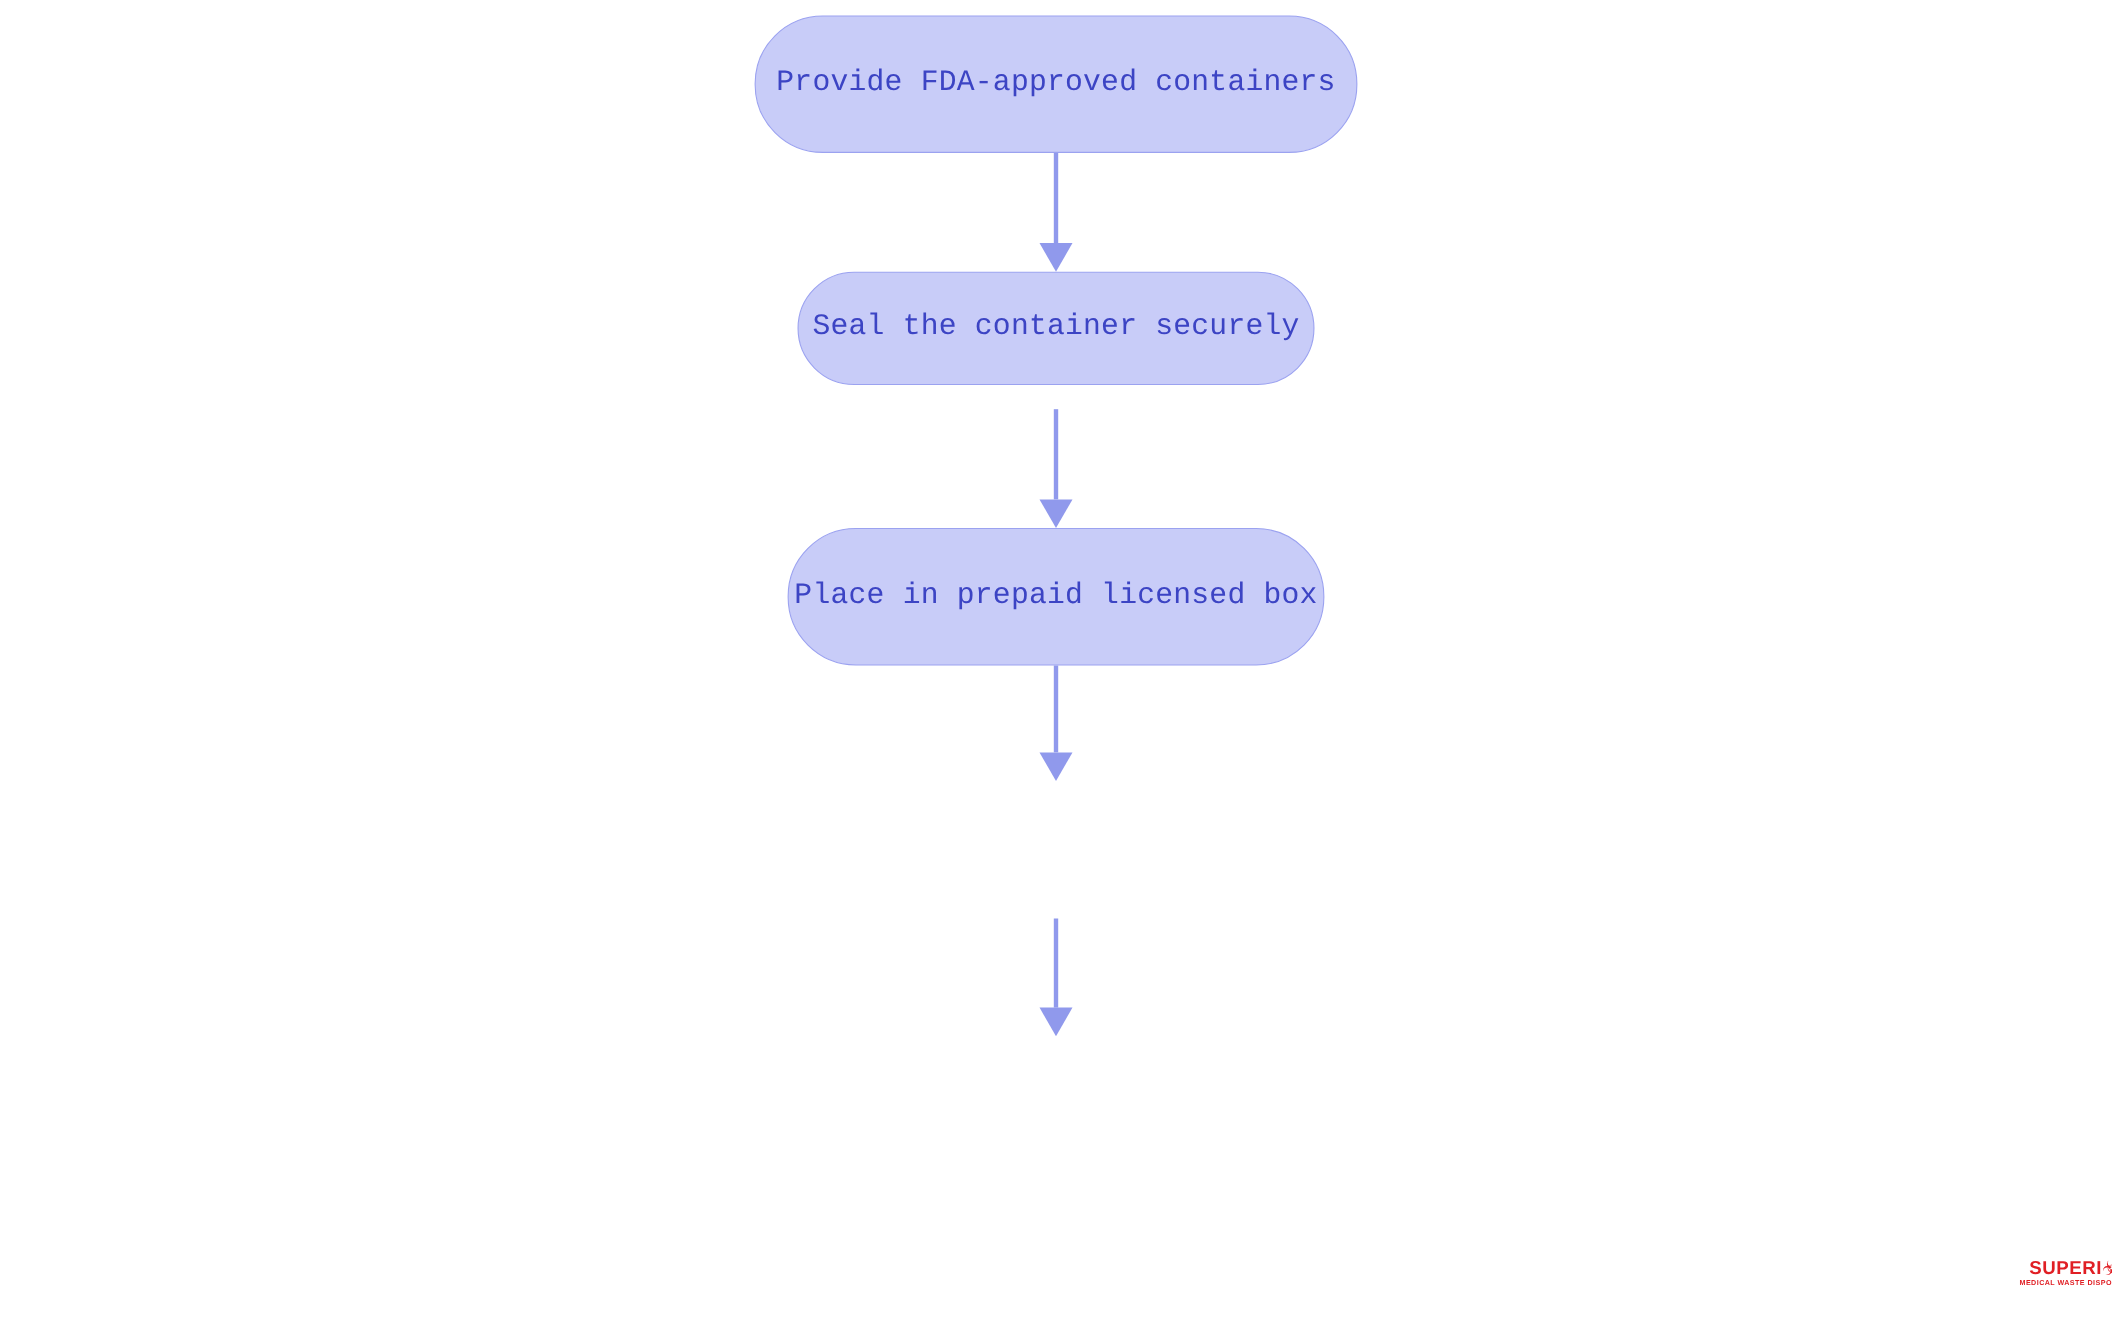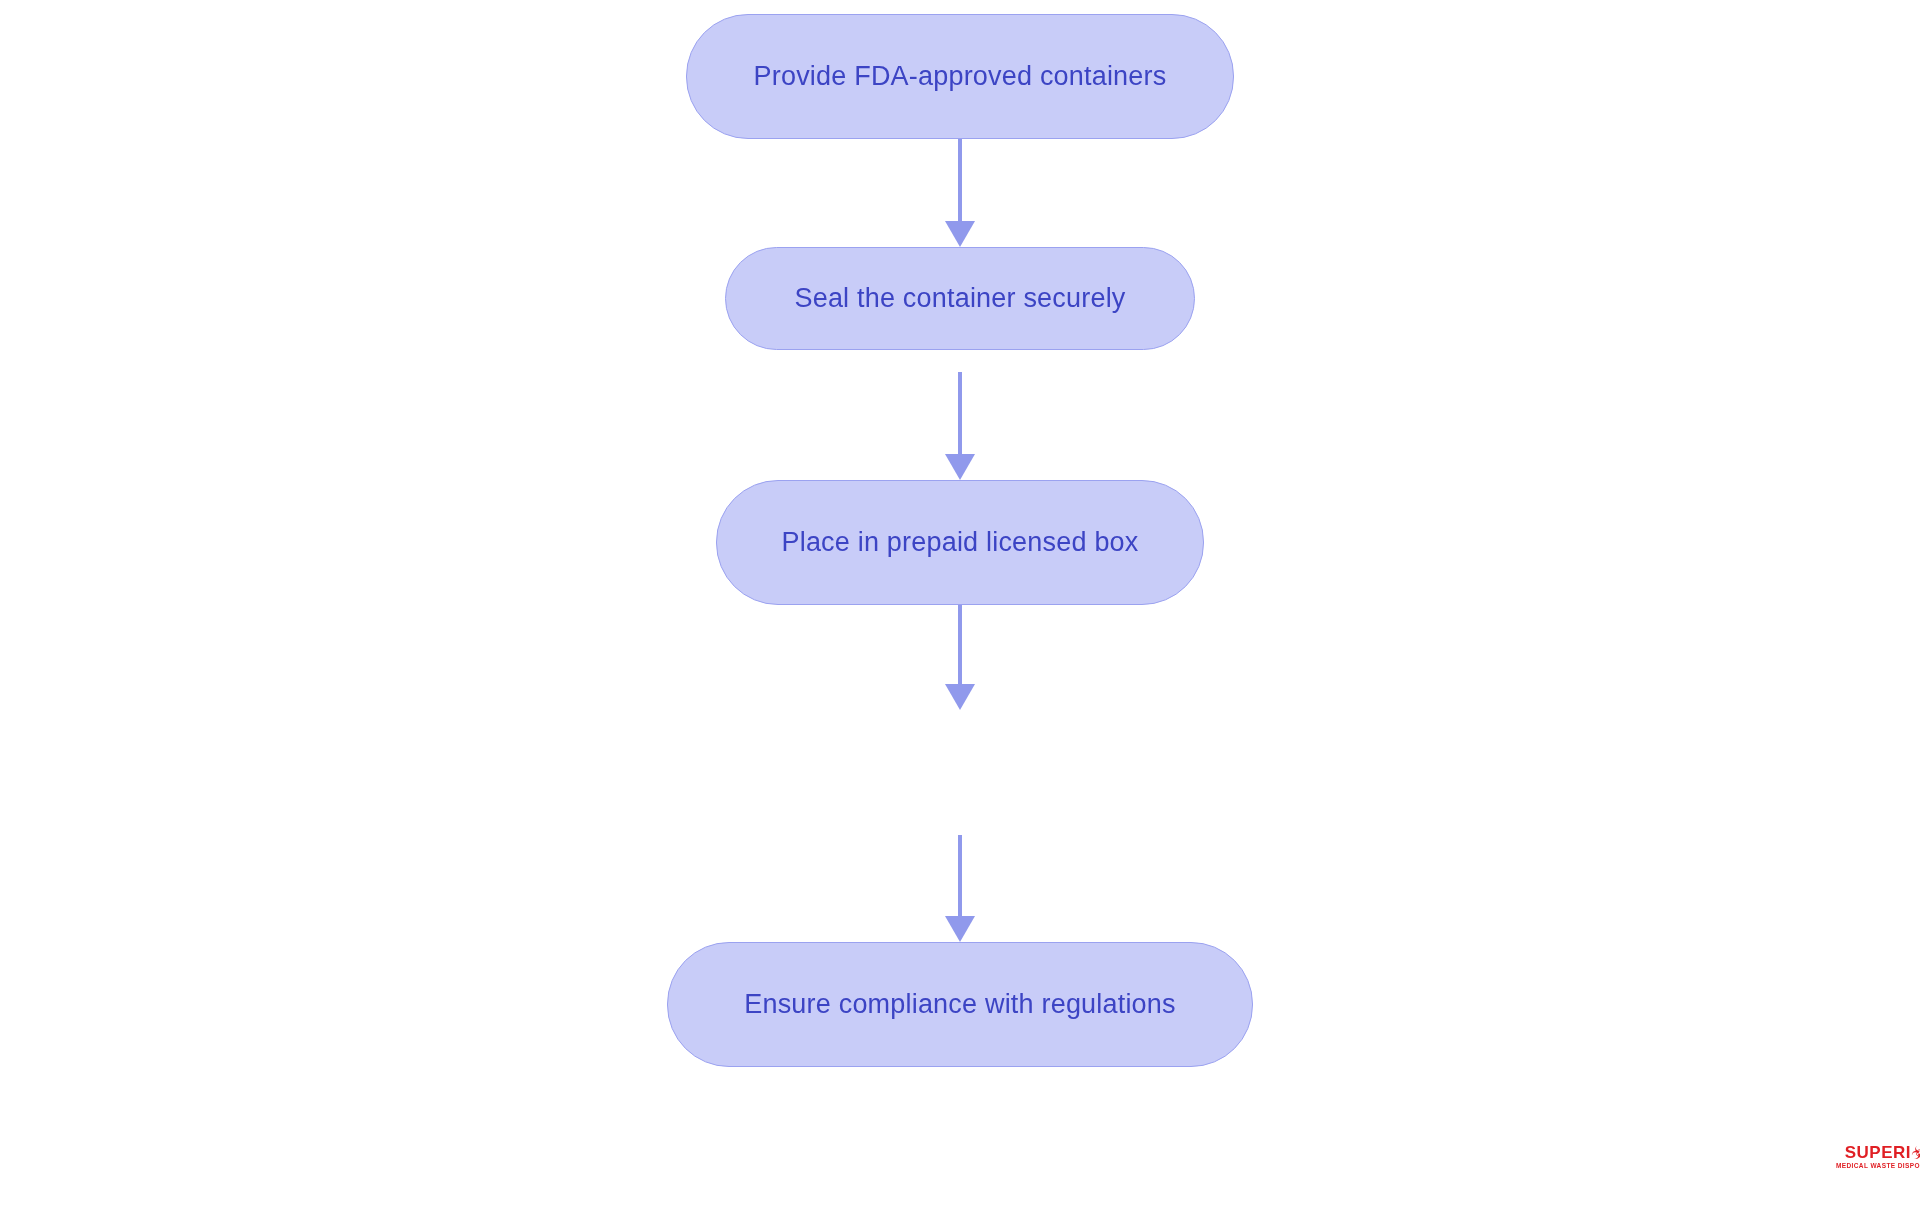--- a/index.html
+++ b/index.html
@@ -11,20 +11,21 @@
   .screen {
     position: relative;
     width: 1920px;
     height: 1215px;
     background: #ffffff;
     overflow: hidden;
   }
   .flowchart {
     position: absolute;
     inset: 0;
+    font-family: Liberation Mono, monospace;
   }
   .pill {
     position: absolute;
     left: 50%;
     transform: translateX(-50%);
     box-sizing: border-box;
     background: var(--node-fill, #c8ccf8);
     border: 1.5px solid var(--node-border, #9ba2f0);
     border-radius: 62px;
     display: flex;
@@ -95,23 +96,20 @@
   <div class="flowchart" id="flowchart">
       <div class="pill" style="top: 14px; width: 548px; height: 125px;">
         <span>Provide FDA-approved containers</span>
       </div>
       <div class="pill" style="top: 247px; width: 470px; height: 103px;">
         <span>Seal the container securely</span>
       </div>
       <div class="pill" style="top: 480px; width: 488px; height: 125px;">
         <span>Place in prepaid licensed box</span>
       </div>
-      <div class="pill" style="top: 942px; width: 586px; height: 125px;">
-        <span>Ensure compliance with regulations</span>
-      </div>
       <div class="arrow" style="top: 139px; height: 108px;">
         <div class="arrow-line"></div>
         <div class="arrow-head"></div>
       </div>
       <div class="arrow" style="top: 372px; height: 108px;">
         <div class="arrow-line"></div>
         <div class="arrow-head"></div>
       </div>
       <div class="arrow" style="top: 605px; height: 105px;">
         <div class="arrow-line"></div>

